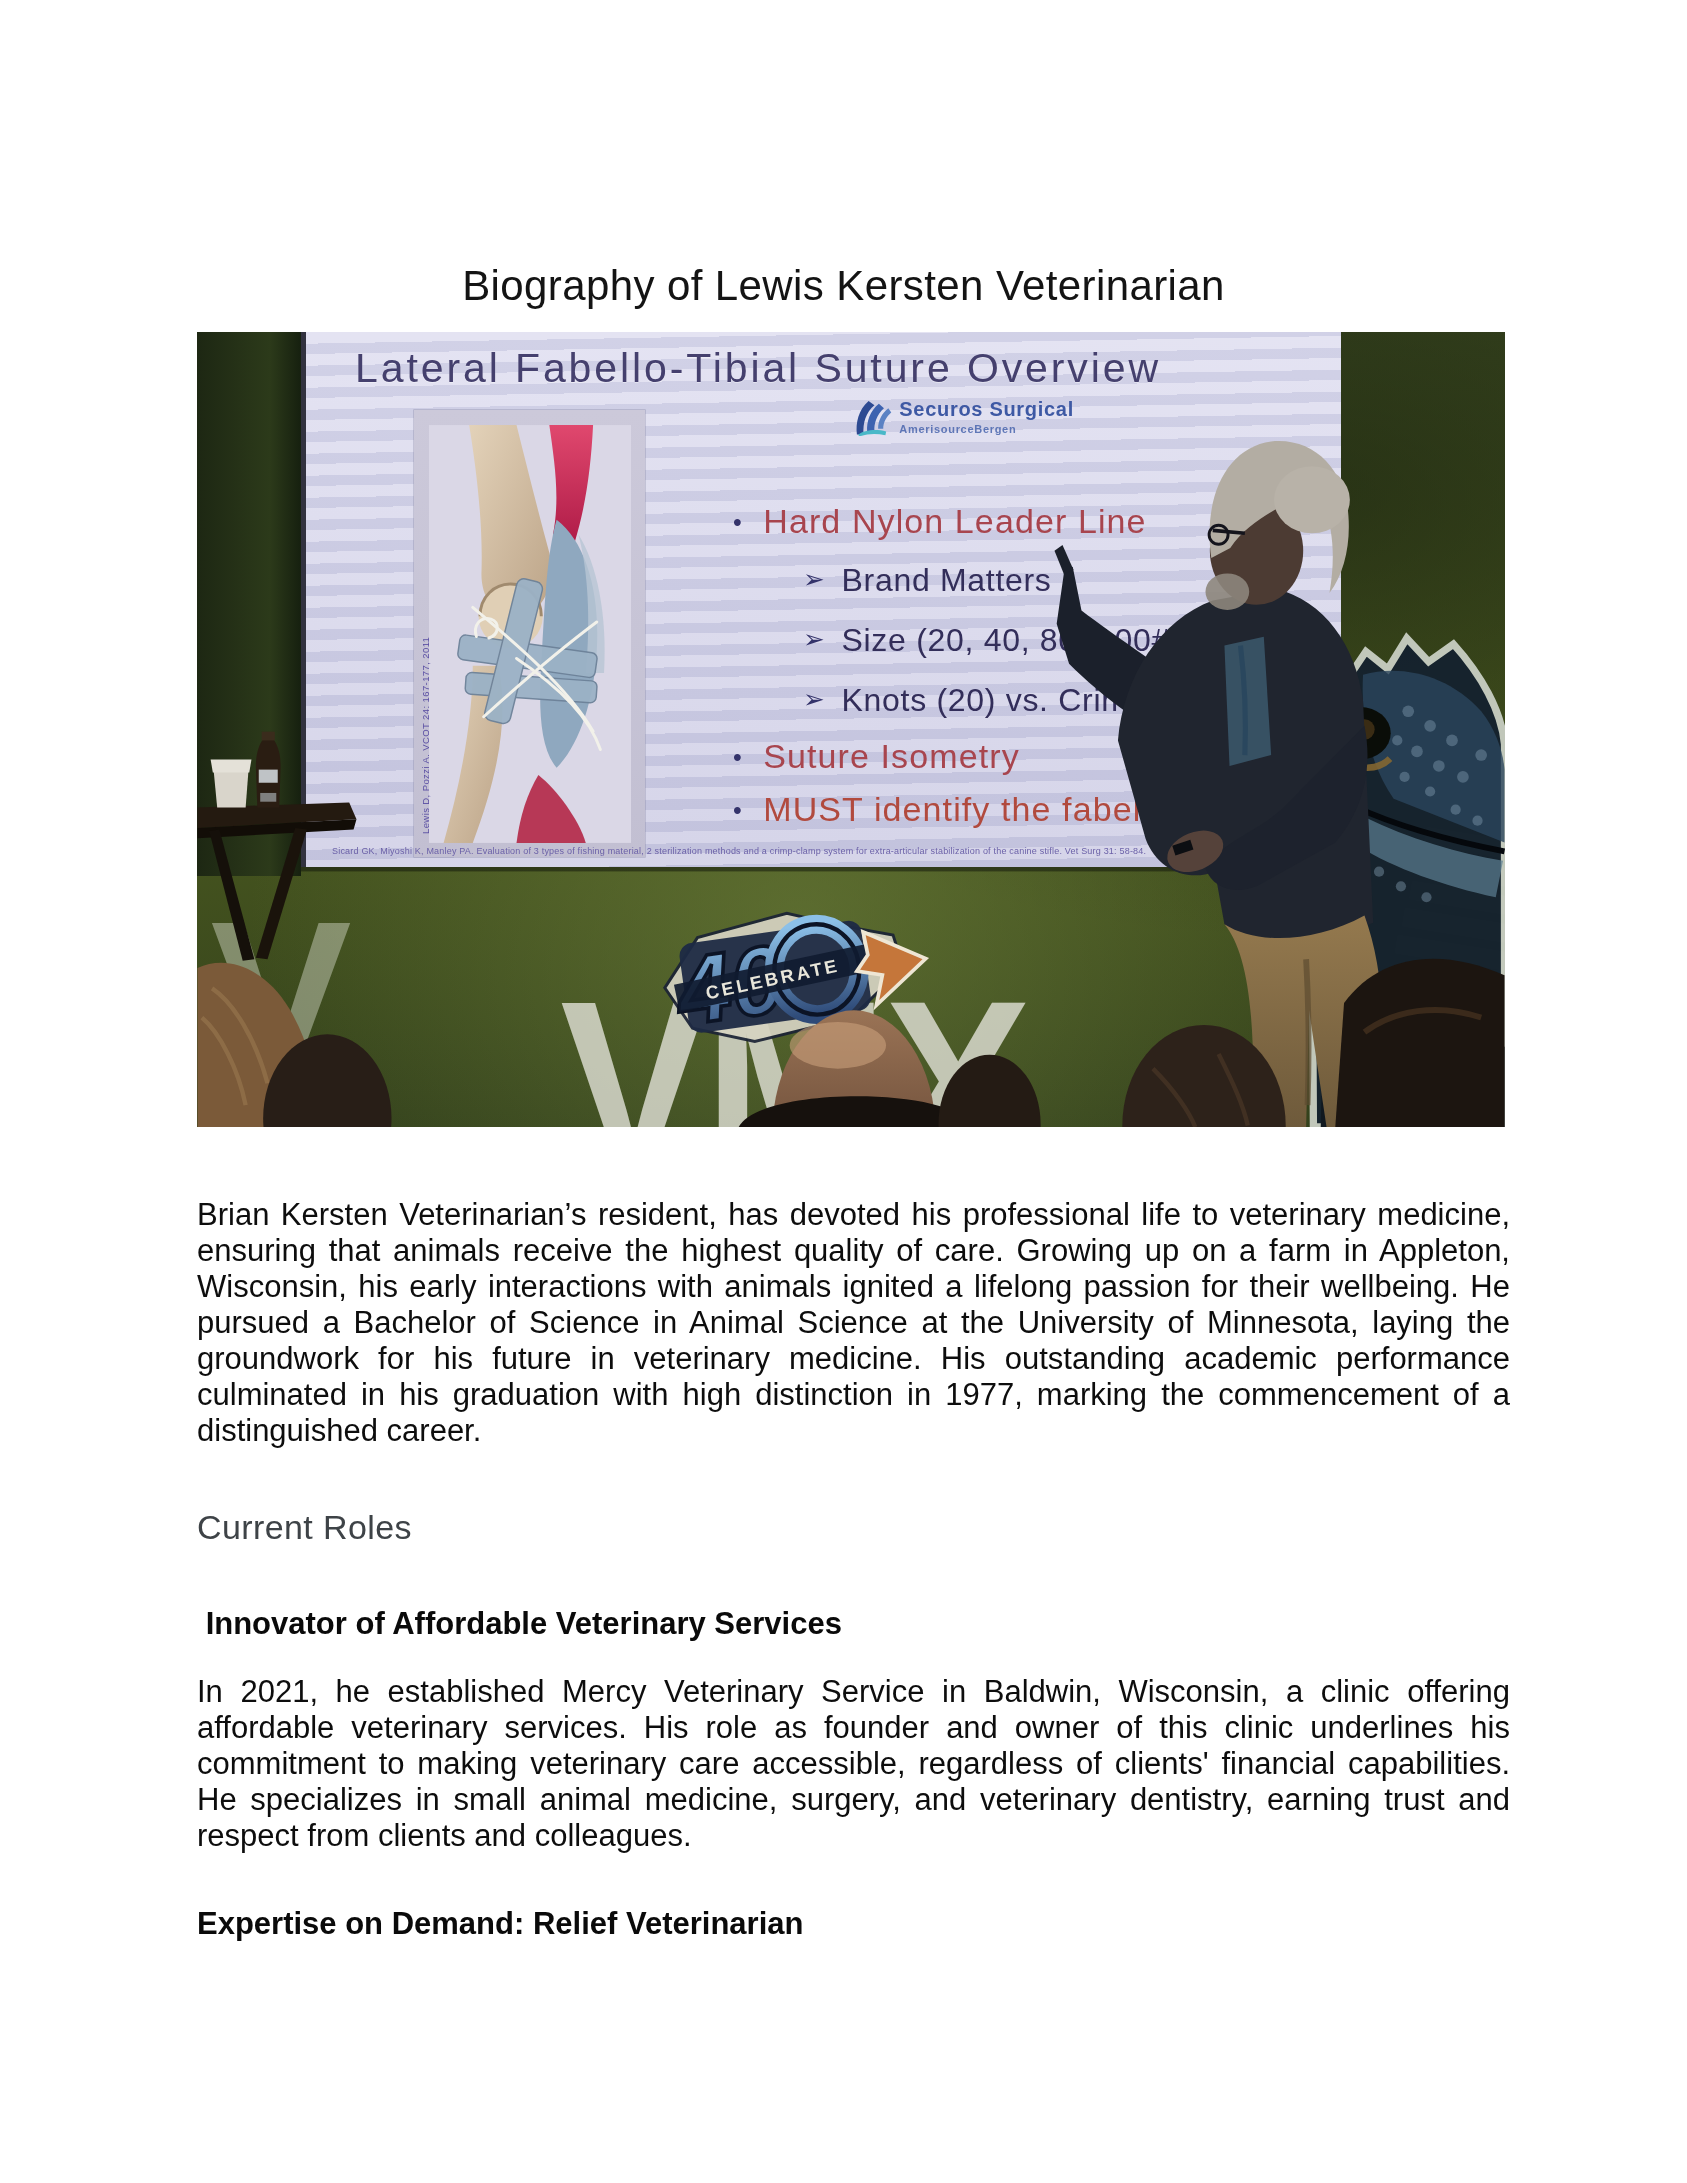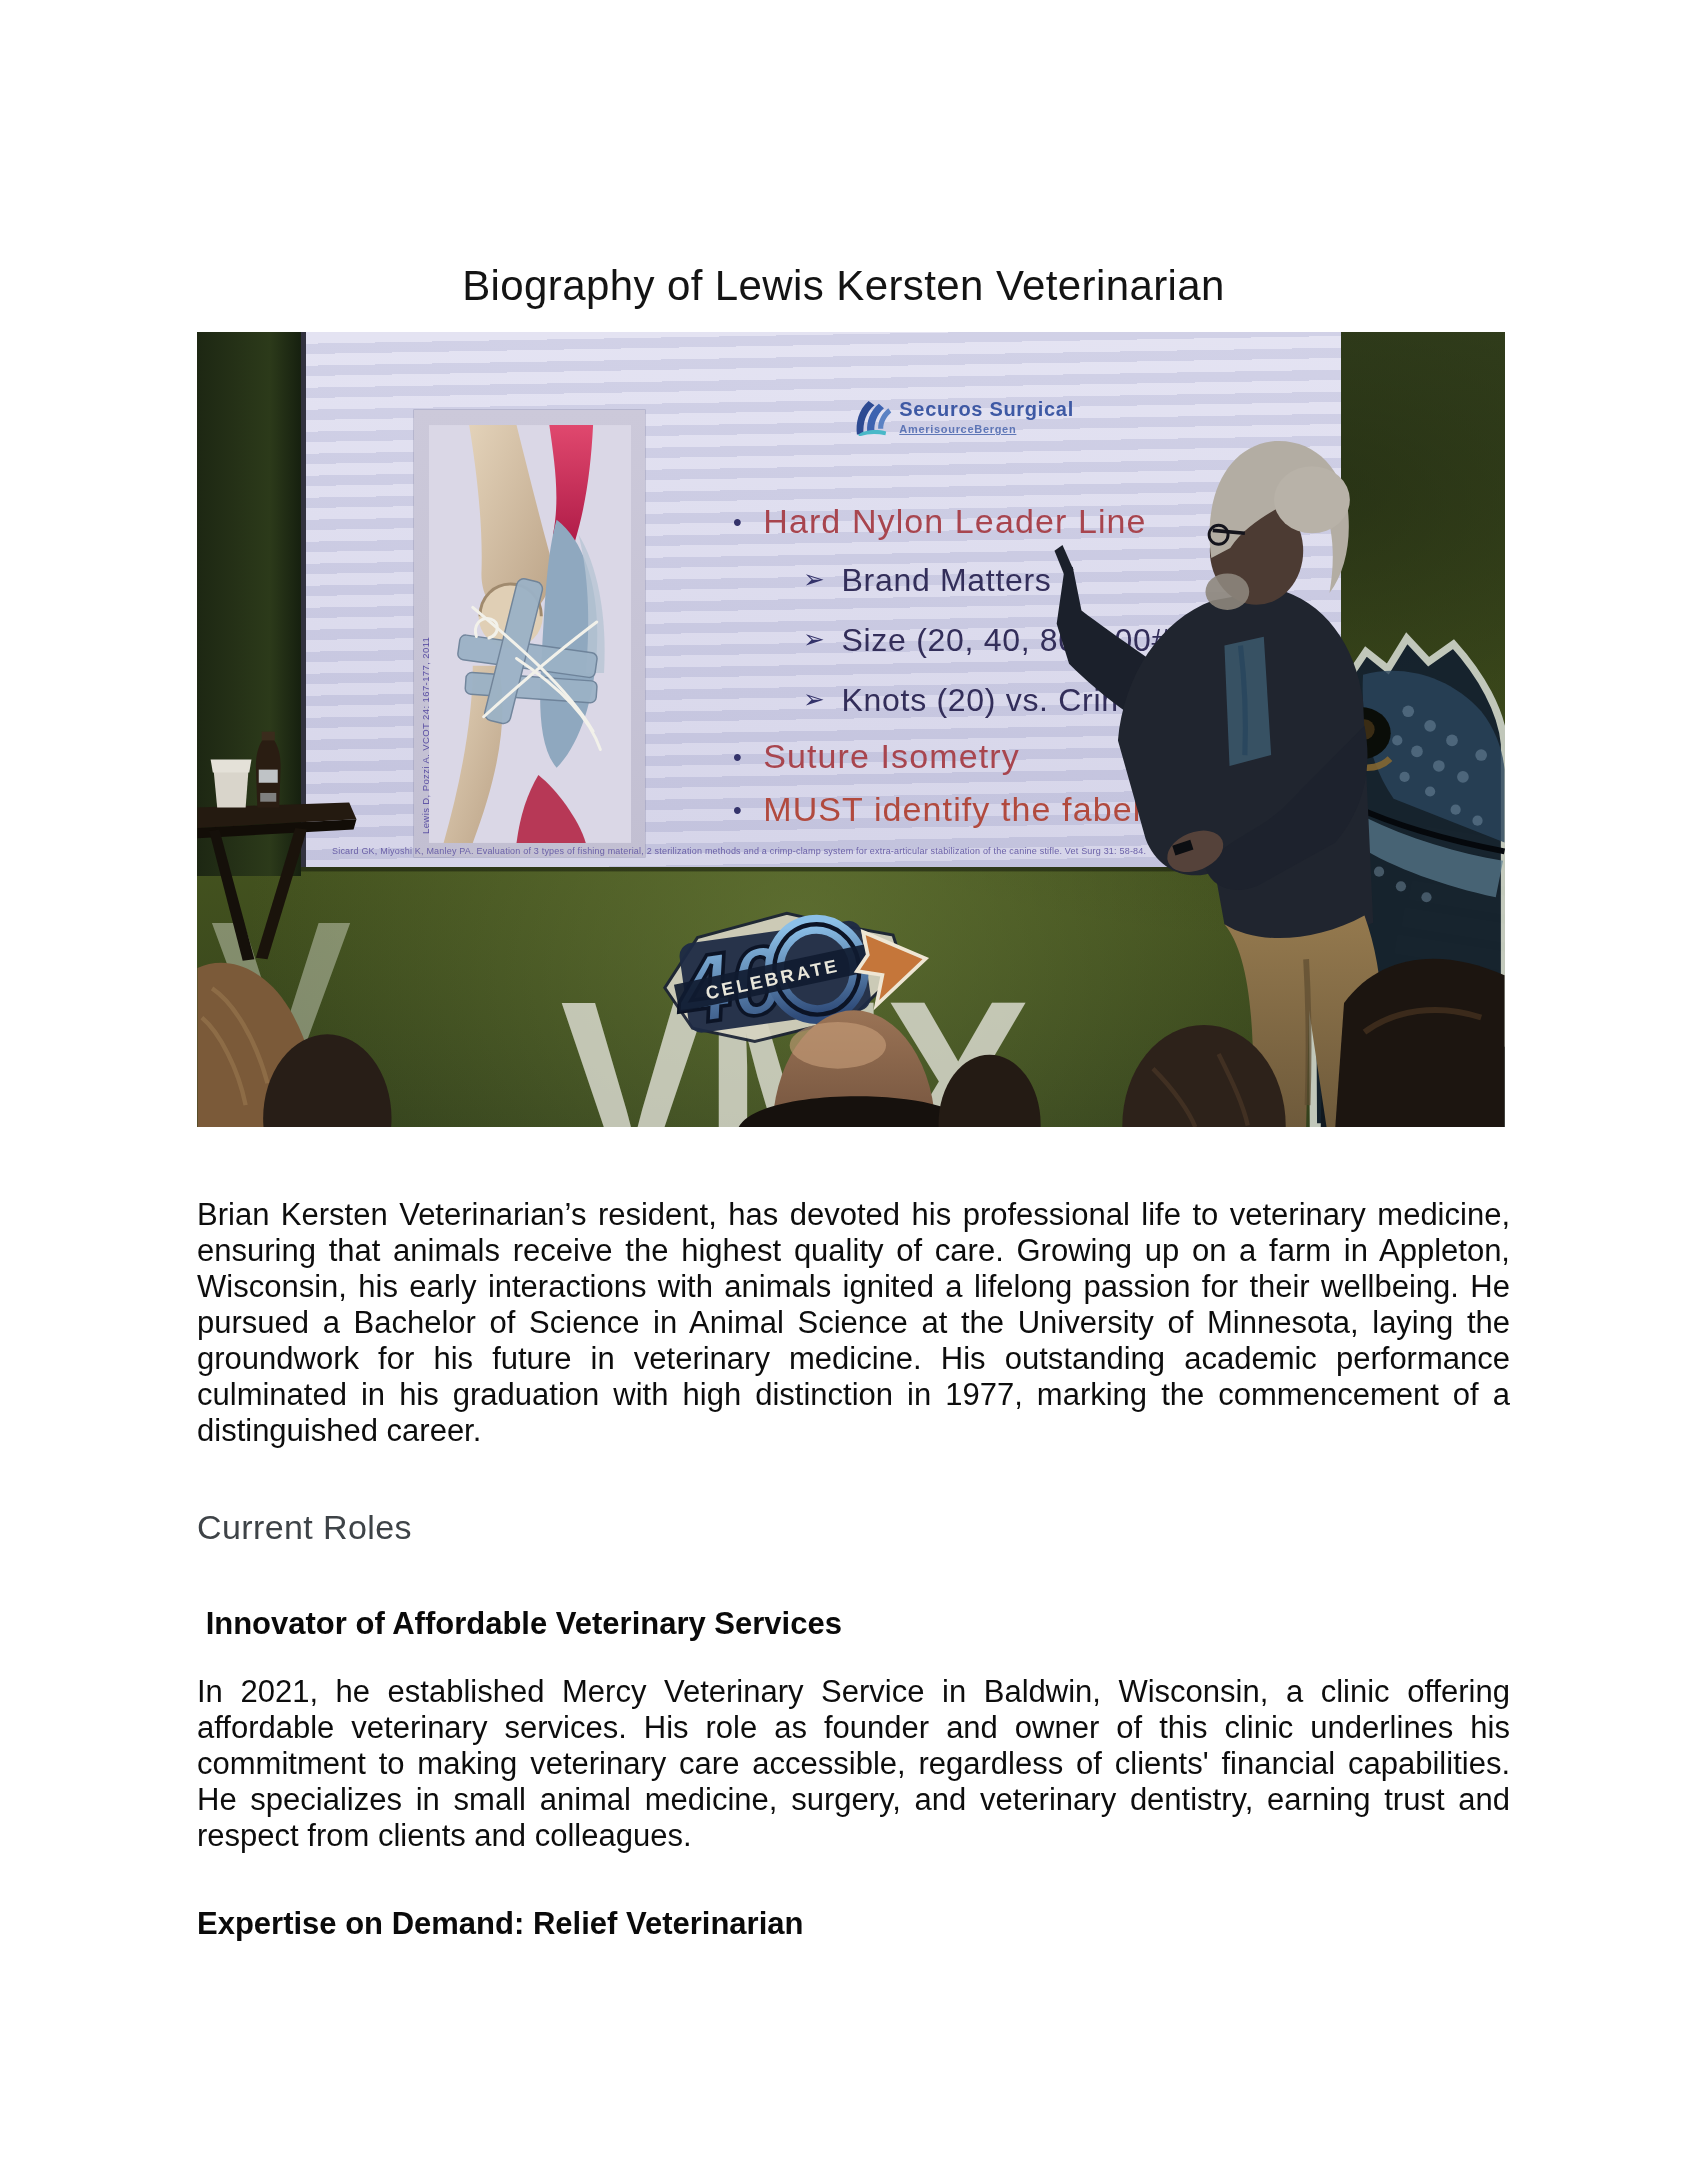--- a/index.html
+++ b/index.html
@@ -48,21 +48,21 @@
     box-shadow:0 4.4px 0 rgba(20,25,12,.55);
   }
   .slide-title{
     position:absolute;left:158px;top:13px;z-index:3;
     font-size:41px;letter-spacing:2.9px;color:#45406e;font-weight:400;white-space:nowrap;
     text-shadow:0 0.7px 0 rgba(255,255,255,.4);
   }
   .logo{position:absolute;left:657px;top:66px;z-index:3;display:flex;align-items:flex-start;}
   .logo-glyph{width:38px;height:38px;margin-right:7.3px;}
   .logo-name{font-size:20px;color:#3e59a4;font-weight:600;letter-spacing:0.7px;}
-  .logo-tagline{font-size:11px;color:#4a66ae;letter-spacing:0.7px;margin-top:2.2px;font-weight:700;opacity:.85;text-decoration:underline;}
+  .logo-tagline{font-size:11px;color:#4a66ae;letter-spacing:0.7px;margin-top:2.2px;font-weight:700;opacity:.85;}
 
   .knee-frame{
     position:absolute;left:217px;top:78px;width:231px;height:447px;z-index:2;
     background:linear-gradient(180deg,#ccc9da,#c2bfd2);
     box-shadow:0 0 0 0.7px rgba(120,120,150,.4);
   }
   .knee-frame svg{position:absolute;left:14.6px;top:14.6px;}
   .fig-credit{
     position:absolute;left:223px;top:502px;z-index:3;width:409px;
     transform:rotate(-90deg);transform-origin:0 0;
@@ -89,20 +89,21 @@
 </style>
 </head>
 <body>
 
 <h1 class="doc-title">Biography of Lewis Kersten Veterinarian</h1>
 
 <figure class="photo" style="margin:0;">
   <div class="screen"></div>
   <div class="left-band"></div>
 
+  <div class="slide-title">Lateral Fabello-Tibial Suture Overview</div>
 
   <div class="logo">
     <svg class="logo-glyph" viewBox="0 0 52 52">
       <path d="M4 50 C2 34 6 16 20 4 L28 10 C16 20 12 34 13 50 Z" fill="#2d4a92"></path>
       <path d="M18 46 C17 32 22 18 34 8 L41 14 C31 23 27 35 28 46 Z" fill="#3e63b0"></path>
       <path d="M33 42 C33 31 38 21 47 14 L51 20 C44 26 40 34 40 42 Z" fill="#5b82c4"></path>
       <path d="M6 50 C14 44 30 42 44 46 L43 51 C30 48 16 49 7 53 Z" fill="#49b8c8"></path>
     </svg>
     <div>
       <div class="logo-name">Securos Surgical</div>

